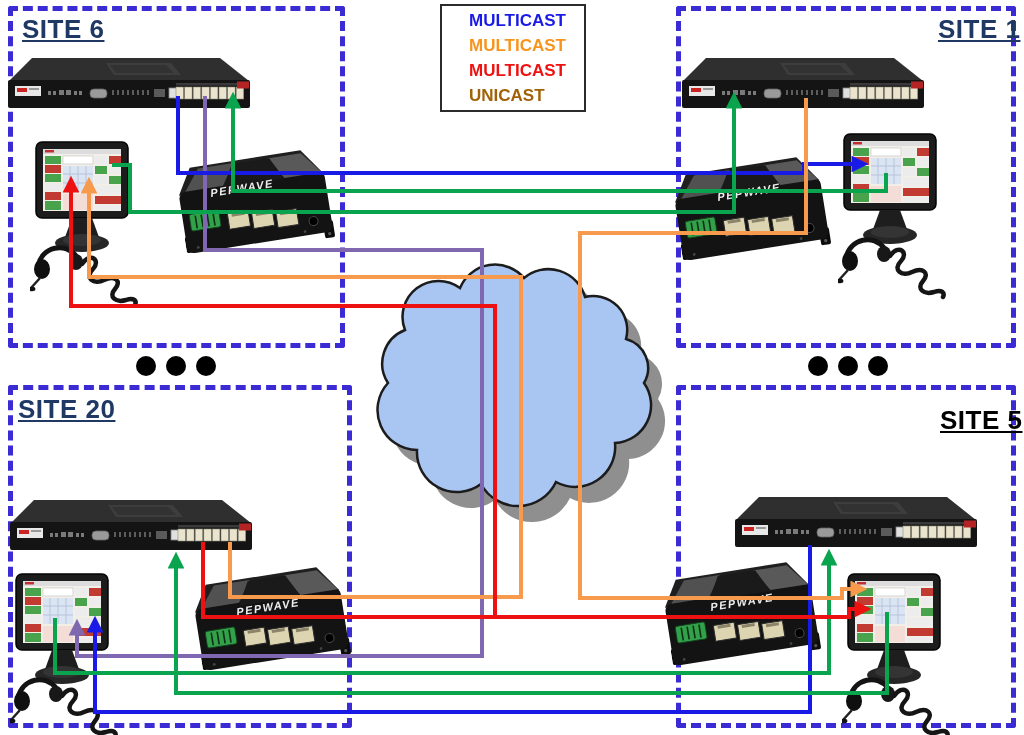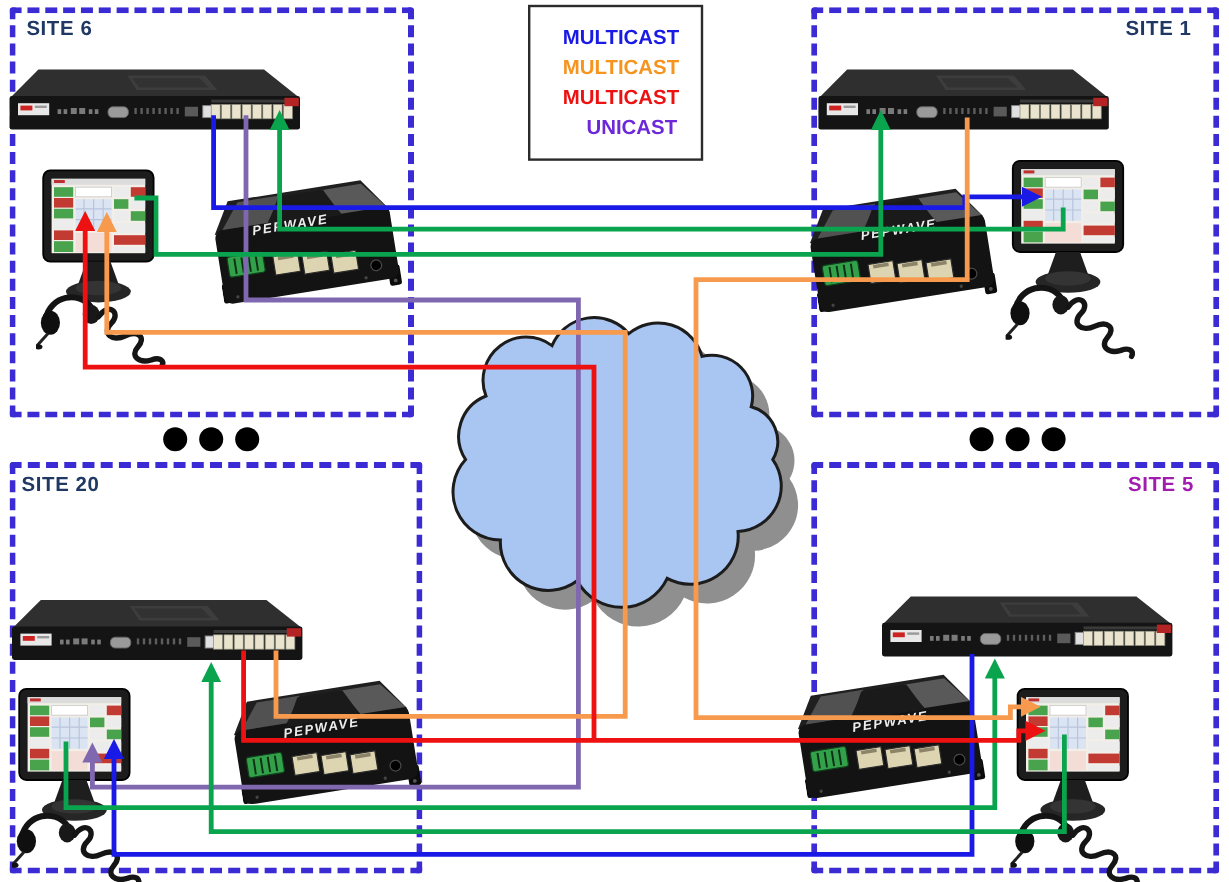--- a/index.html
+++ b/index.html
@@ -6,27 +6,27 @@
   #page{position:relative;width:1024px;height:735px;background:#ffffff;
         font-family:"Liberation Sans",sans-serif;overflow:hidden;}
   .layer{position:absolute;left:0;top:0;width:1024px;height:735px;pointer-events:none;}
   #devices-layer{z-index:1;}
   #wires-layer{z-index:3;}
   .site{position:absolute;border:5px dashed #3b2bd5;border-radius:3px;box-sizing:border-box;z-index:0;}
   .site-6 {left:8px;  top:6px;   width:337px;height:342px;}
   .site-1 {left:676px;top:6px;   width:340px;height:342px;}
   .site-12{left:8px;  top:385px; width:344px;height:343px;}
   .site-5 {left:676px;top:385px; width:340px;height:343px;}
-  .site-label{position:absolute;z-index:2;font-weight:bold;font-size:17px;color:#1f3864;
-              letter-spacing:.5px;}
+  .site-label{position:absolute;z-index:2;font-weight:bold;font-size:26px;color:#1f3864;
+              text-decoration:underline;letter-spacing:.5px;}
   .lbl-6 {left:22px; top:14px;}
   .lbl-1 {left:938px;top:14px;text-align:right;}
   .lbl-12{left:18px; top:394px;}
   .lbl-5 {left:940px;top:394px;}
-  .legend{position:absolute;z-index:2;left:440px;top:4px;width:146px;height:130px;
+  .legend{position:absolute;z-index:2;left:440px;top:4px;width:146px;height:108px;
           background:#fff;border:2px solid #2b2b2b;box-sizing:border-box;
           display:flex;flex-direction:column;justify-content:center;gap:8px;padding-left:27px;}
   .legend-item{font-weight:bold;font-size:17px;line-height:1;}
   .dots{position:absolute;z-index:2;display:flex;gap:10px;}
   .dots-left {left:136px;top:356px;}
   .dots-right{left:808px;top:356px;}
   .dot{width:20px;height:20px;border-radius:50%;background:#000;}
   .brand{position:absolute;z-index:2;color:#ededed;font-weight:bold;font-style:italic;
          font-size:11px;letter-spacing:1.5px;transform:translate(-50%,-50%) rotate(-9deg);white-space:nowrap;}
   .brand-6 {left:242px;top:188px;}
@@ -40,27 +40,27 @@
 <div id="page">
 
   <div class="site site-6" style="border-color: rgb(59, 43, 213);"></div>
   <div class="site site-1" style="border-color: rgb(59, 43, 213);"></div>
   <div class="site site-12" style="border-color: rgb(59, 43, 213);"></div>
   <div class="site site-5" style="border-color: rgb(59, 43, 213);"></div>
 
   <div class="site-label lbl-6" style="color: rgb(31, 56, 100);">SITE 6</div>
   <div class="site-label lbl-1" style="color: rgb(31, 56, 100);">SITE 1</div>
   <div class="site-label lbl-12" style="color: rgb(31, 56, 100);">SITE 20</div>
-  <div class="site-label lbl-5" style="color: #a21caf;">SITE 5</div>
+  <div class="site-label lbl-5" style="color: #000000; margin-top: 11px;">SITE 5</div>
 
   <div class="legend">
       <div class="legend-item" style="color: rgb(26, 26, 230);">MULTICAST</div>
       <div class="legend-item" style="color: rgb(247, 148, 30);">MULTICAST</div>
       <div class="legend-item" style="color: rgb(238, 17, 17);">MULTICAST</div>
-      <div class="legend-item" style="color: #6d28d9; text-align: center;">UNICAST</div>
+      <div class="legend-item" style="color: #a16207;">UNICAST</div>
     </div>
 
   <div class="dots dots-left">
     <div class="dot"></div>
     <div class="dot"></div>
     <div class="dot"></div>
   </div>
   <div class="dots dots-right">
     <div class="dot"></div>
     <div class="dot"></div>

